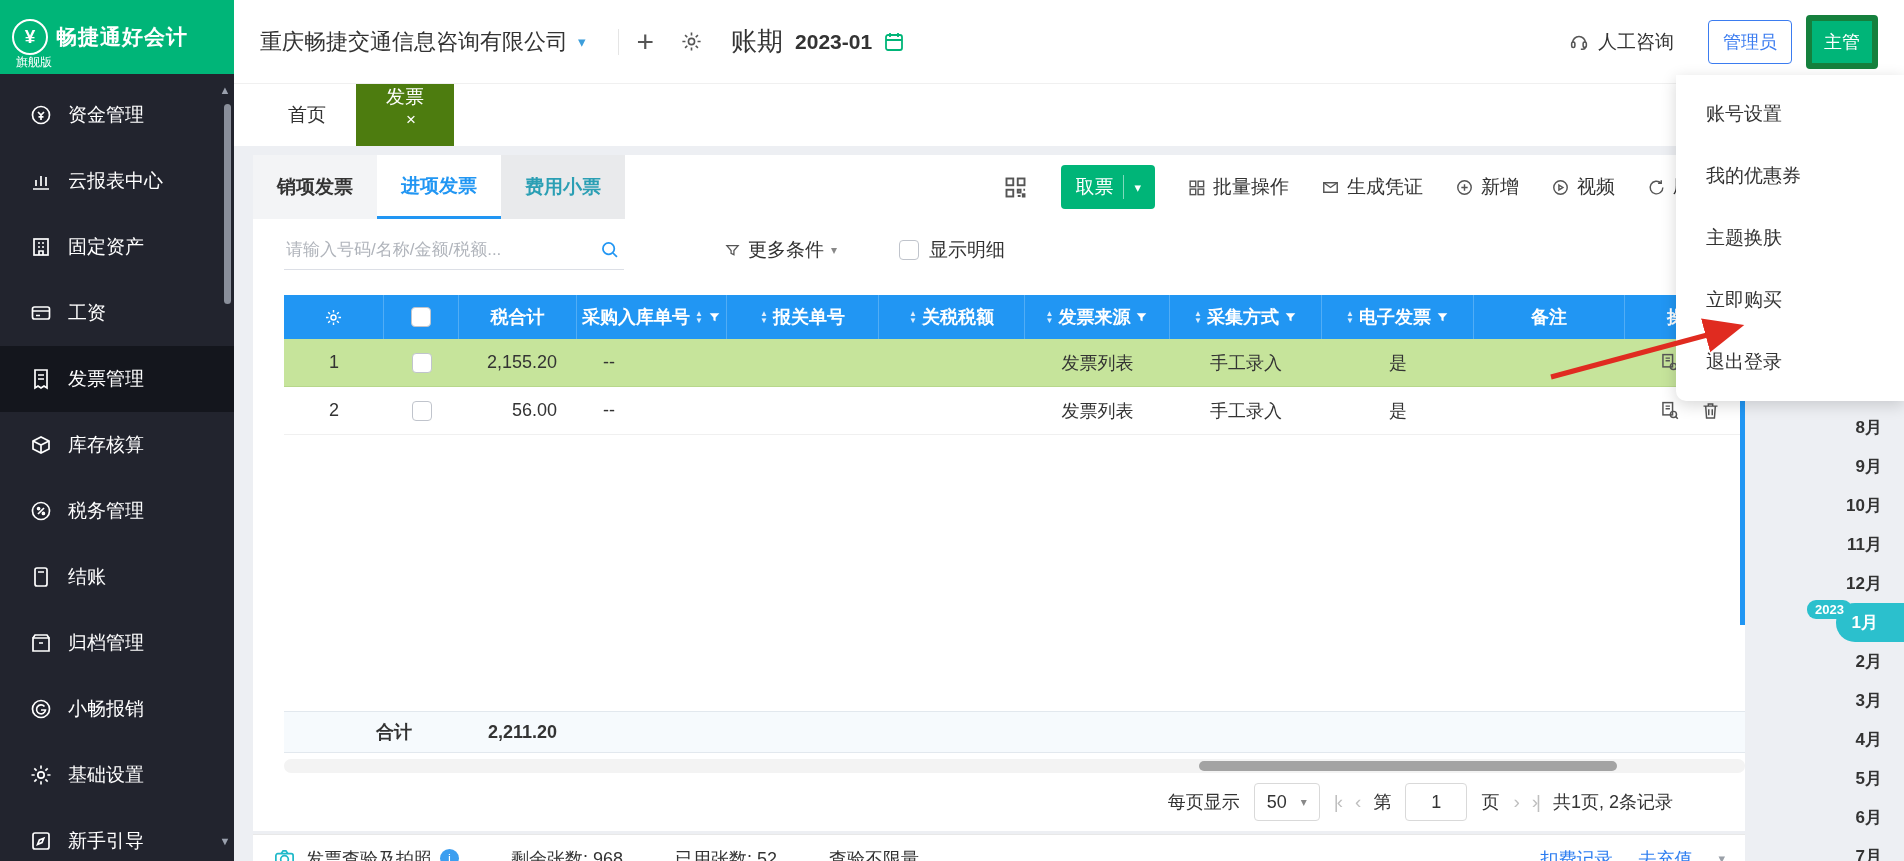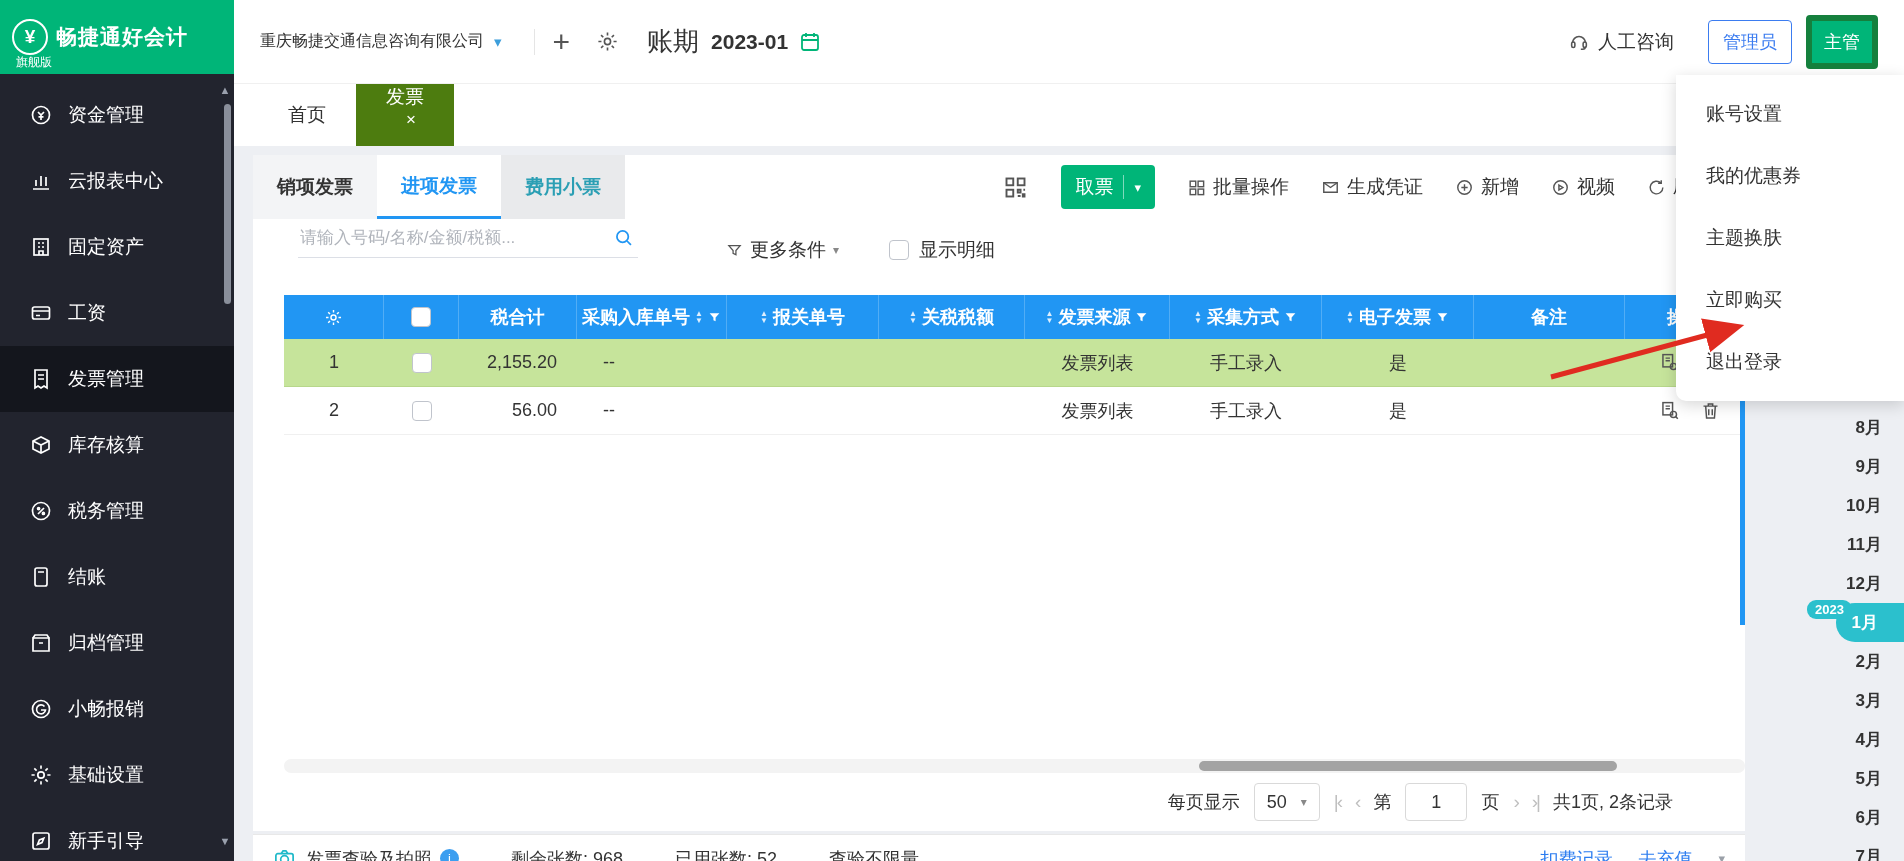--- a/index.html
+++ b/index.html
@@ -16,21 +16,21 @@
   .nav-item { height:66px; display:flex; align-items:center; padding-left:28px; color:#fff; font-size:19px; cursor:pointer; }
   .nav-item.active { background:#14161d; }
   .nav-item .nicon { width:26px; height:26px; margin-right:14px; display:flex; align-items:center; justify-content:center; flex:none; }
   .sb-up,.sb-down { position:absolute; right:2px; width:14px; text-align:center; color:#9aa0ad; font-size:11px; }
   .sb-up { top:84px; } .sb-down { bottom:14px; }
   .sb-thumb { position:absolute; right:3px; top:104px; width:7px; height:200px; border-radius:4px; background:#8a8f9b; }
 
   
   .main { position:absolute; left:234px; top:0; right:0; height:861px; }
   .topbar { height:84px; background:#fff; display:flex; align-items:center; padding:0 26px; border-bottom:1px solid #f0f0f0; }
-  .company { font-size:16px; color:#333; }
+  .company { font-size:22px; color:#333; }
   .chev-blue { color:#3d9edb; font-size:15px; margin:0 14px 0 10px; }
   .tb-div { width:1px; height:26px; background:#e5e5e5; margin:0 18px; }
   .tb-plus { font-size:30px; color:#555; margin-right:26px; cursor:pointer; line-height:1; }
   .tb-gear { margin-right:28px; cursor:pointer; display:flex; }
   .period-label { font-size:26px; margin-right:12px; }
   .period-value { font-size:21px; font-weight:bold; margin-right:10px; }
   .spacer { flex:1; }
   .consult { display:flex; align-items:center; gap:8px; font-size:19px; margin-right:34px; cursor:pointer; }
   .btn-admin { border:1px solid #3b7cf0; color:#3b7cf0; background:#fff; border-radius:4px; font-size:18px; padding:9px 14px; margin-right:14px; cursor:pointer; }
   .btn-super { background:#00b578; border:6px solid #15803d; color:#fff; border-radius:4px; font-size:18px; padding:9px 12px; cursor:pointer; }
@@ -45,21 +45,21 @@
   .prow1 { height:64px; display:flex; align-items:stretch; }
   .subtabs { display:flex; background:#f3f4f6; }
   .subtab { display:flex; align-items:center; padding:0 24px; font-size:19px; font-weight:bold; cursor:pointer; color:#333; }
   .subtab.active { background:#fff; color:#2196f3; border-bottom:3px solid #2196f3; }
   .subtab.alt { background:#e9eaec; color:#2b9fb4; }
   .actions { flex:1; display:flex; align-items:center; justify-content:flex-end; gap:32px; padding-right:34px; }
   .abtn { display:flex; align-items:center; gap:7px; font-size:19px; color:#333; cursor:pointer; white-space:nowrap; }
   .btn-get { background:#00b578; color:#fff; border-radius:4px; height:44px; display:flex; align-items:center; padding:0 14px; font-size:19px; cursor:pointer; gap:10px; }
   .btn-get .vline { width:1px; height:24px; background:rgba(255,255,255,.5); }
 
-  .prow2 { height:62px; display:flex; padding-left:45px; gap:0; }
+  .prow2 { height:62px; display:flex; align-items:center; padding-left:31px; gap:12px; }
   .search-wrap { position:relative; width:340px; }
   .search-wrap input { width:100%; border:none; border-bottom:1px solid #dcdfe6; font-size:17px; padding:9px 34px 9px 2px; outline:none; color:#333; background:transparent; }
   .search-wrap input::placeholder { color:#b0b4bb; }
   .search-ic { position:absolute; right:4px; top:8px; cursor:pointer; display:flex; }
   .more-cond { display:flex; align-items:center; gap:7px; font-size:19px; margin-left:88px; cursor:pointer; }
   .chk-group { display:flex; align-items:center; gap:10px; margin-left:50px; cursor:pointer; }
   .cbox { width:20px; height:20px; border:1.5px solid #c0c4cc; border-radius:4px; background:#fff; flex:none; }
   .chk-label { font-size:19px; }
 
   
@@ -529,20 +529,24 @@
                 <path d="M10 10.5v7M14 10.5v7"></path>
               </svg>
             </span>
         </div>
       </div>
       <div class="vscroll"></div>
     </div>
 
     <div class="tspacer"></div>
 
+    <div class="totalrow" style="margin-left:31px;width:1461px;">
+      <div class="total-label">合计</div>
+      <div class="cell col-tax rgt">2,211.20</div>
+    </div>
 
     <div class="hscroll">
       <div class="hthumb"></div>
     </div>
 
     <div class="pagination">
       <span>每页显示</span>
       <div class="sel-box">
         <span>50</span>
         <span class="ch">▾</span>

